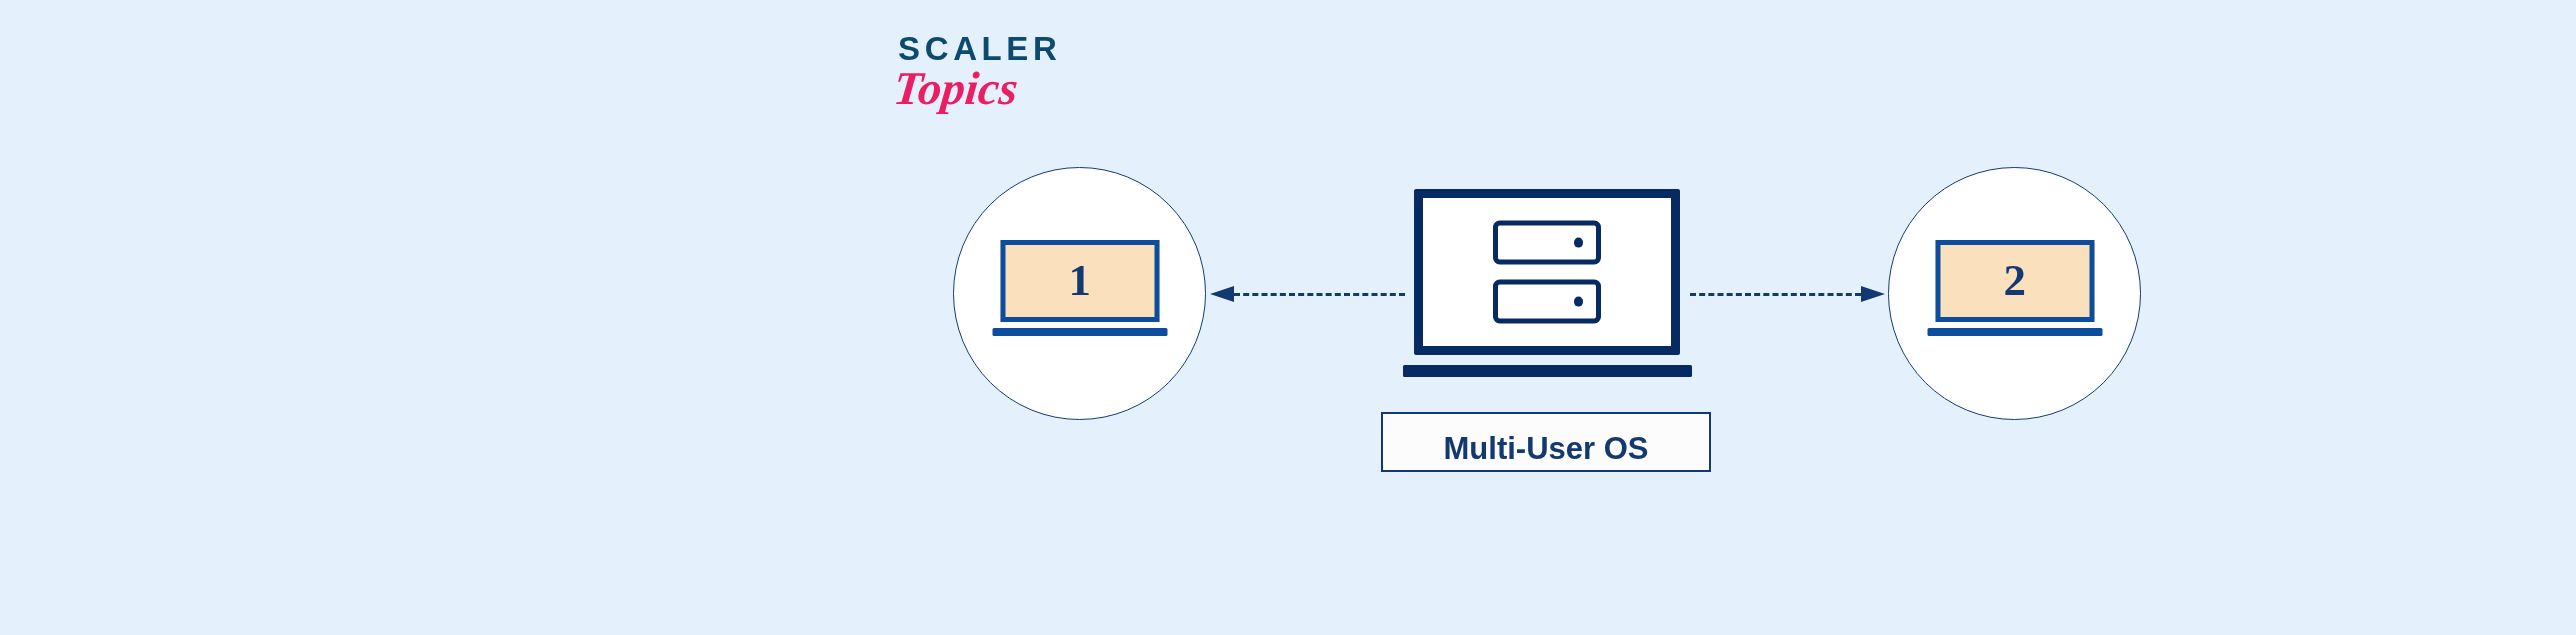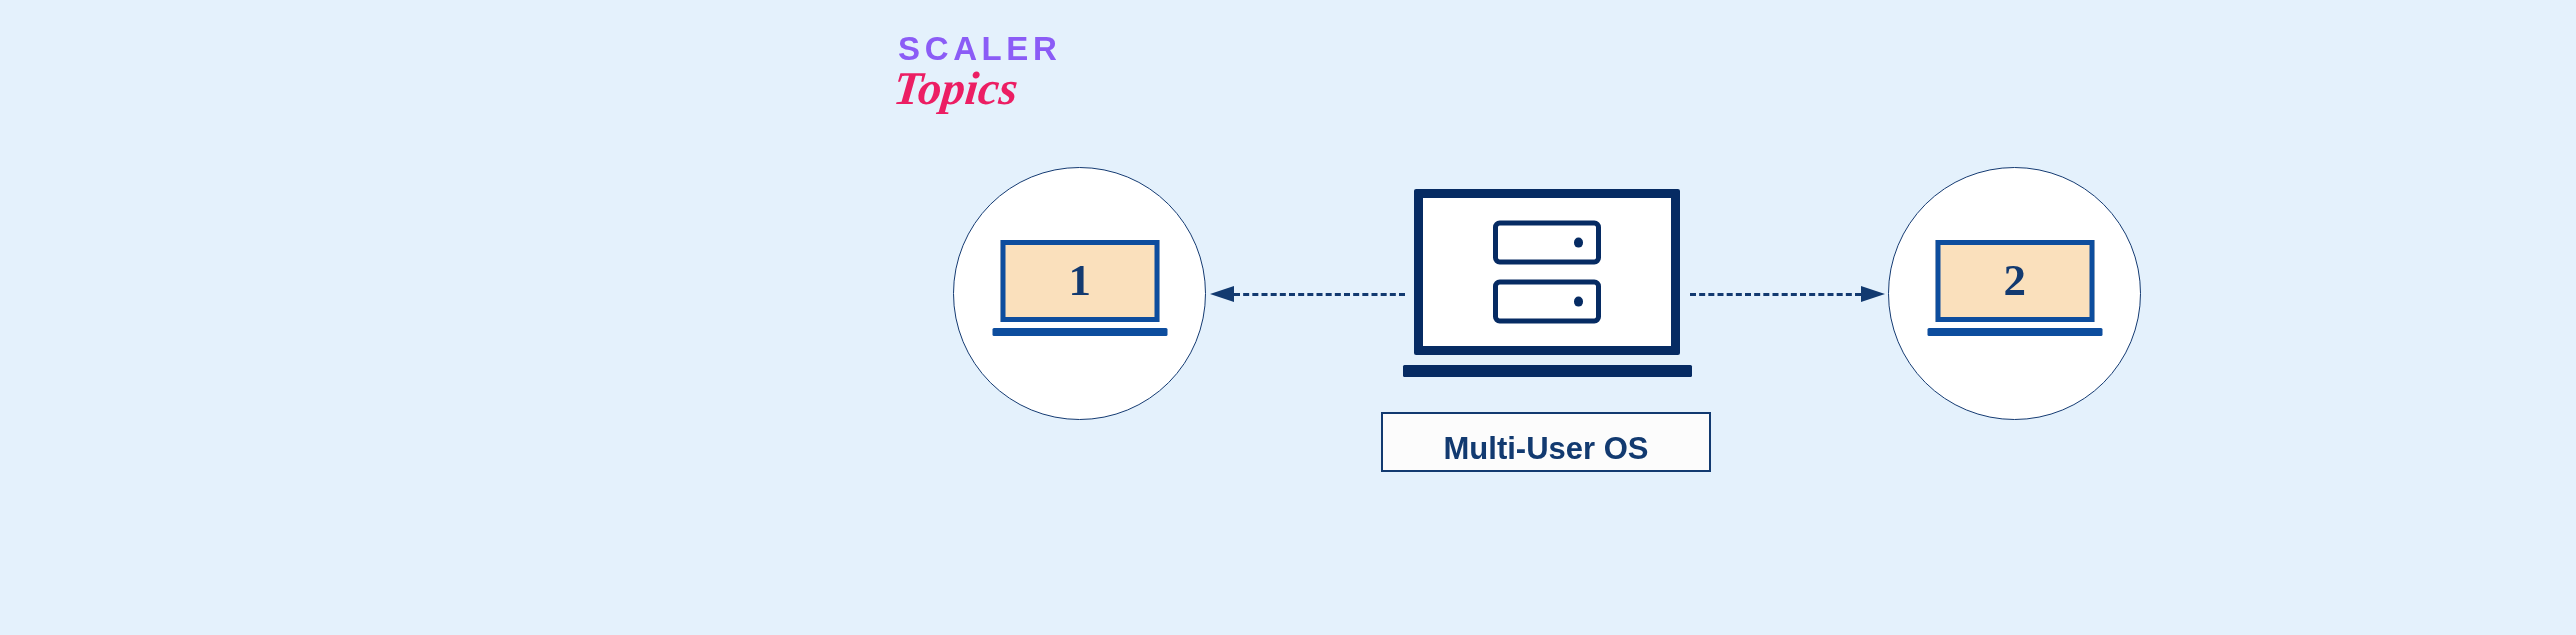--- a/index.html
+++ b/index.html
@@ -28,21 +28,21 @@
     height: 111px;
   }
   #logo-scaler {
     position: absolute;
     left: 4.1px;
     top: 4.1px;
     font-family: "Liberation Sans", sans-serif;
     font-weight: 700;
     font-size: 33px;
     letter-spacing: 4.6px;
-    color: #8b5cf6;
+    color: #0c4a6e;
     line-height: 1;
     white-space: nowrap;
   }
   #logo-topics {
     position: absolute;
     left: 0px;
     top: 37px;
     font-family: "Liberation Serif", serif;
     font-style: italic;
     font-weight: 700;

